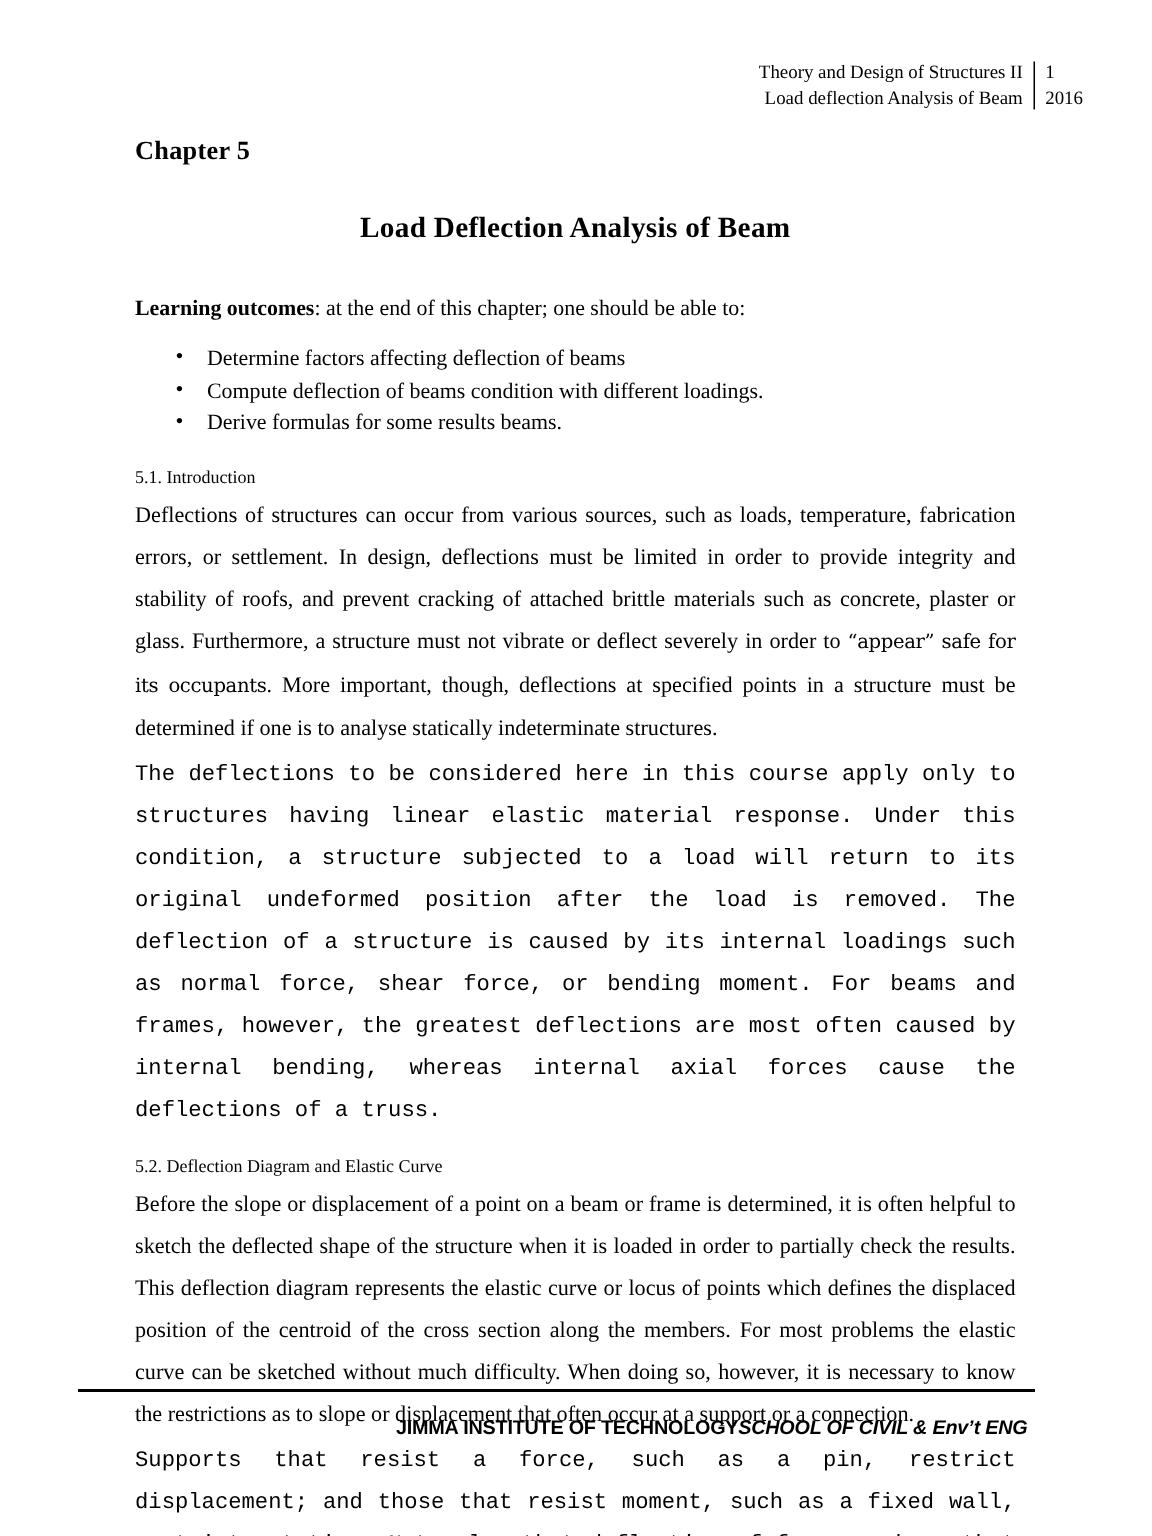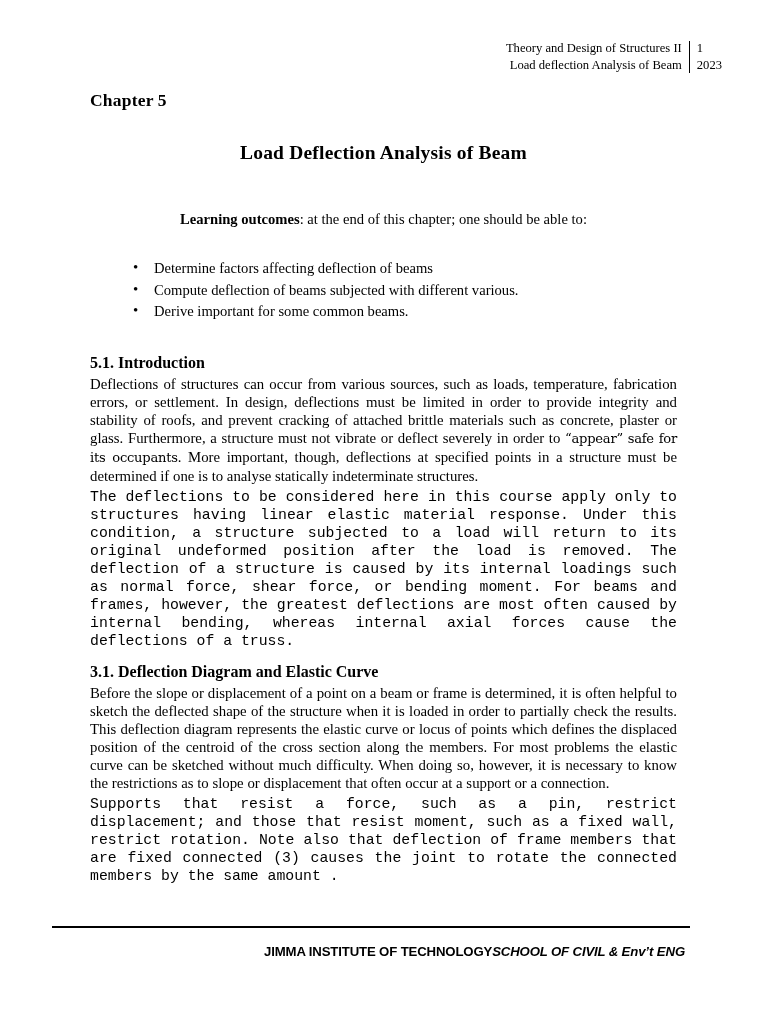--- a/index.html
+++ b/index.html
@@ -77,58 +77,58 @@
     font-weight: bold;
     font-size: 19.5px;
     letter-spacing: 0.2px;
     margin: 0;
     padding-top: 31px;
   }
 
   .lead {
     font-size: 14.6px;
     line-height: 19px;
-    margin: 13px;
+    margin: 0;
     padding-top: 33px;
-    text-align: center;
+    text-align: left;
   }
   .lead b { font-weight: bold; }
 
   ul.outcomes {
-    margin: 16px;
+    margin: 0;
     padding: 0;
     list-style: none;
     padding-top: 13px;
   }
   ul.outcomes li {
     font-size: 14.6px;
     line-height: 21.5px;
     position: relative;
     padding-left: 48px;
   }
   ul.outcomes li::before {
     content: "\2022";
     position: absolute;
     left: 27px;
     top: -1px;
     font-size: 15px;
   }
 
   h2.section {
-    font-size: 16px;
-    font-weight: bold;
+    font-size: 12px;
+    font-weight: normal;
     margin: 0;
     line-height: 20px;
     padding-top: 14px;
   }
   h2.section.tight { padding-top: 12px; }
 
   p.para {
     font-size: 14.8px;
-    line-height: 18px;
+    line-height: 28px;
     margin: 0;
     text-align: justify;
     text-justify: inter-word;
     padding-top: 2px;
   }
   p.para.spaced { padding-top: 3px; font-family: Liberation Mono, monospace; }
 
   
   .alt-face {
     font-family: "DejaVu Serif", "Liberation Serif", serif;
@@ -166,46 +166,46 @@
 <div class="page">
 
   <div class="page-header">
     <div class="header-titles">
       <div>Theory and Design of Structures II</div>
       <div>Load deflection Analysis of Beam</div>
     </div>
     <div class="header-divider"></div>
     <div class="header-meta">
       <div>1</div>
-      <div>2023</div>
+      <div>2016</div>
     </div>
   </div>
 
   <div class="content">
 
     <h1 class="chapter-label">Chapter 5</h1>
     <h1 class="doc-title">Load Deflection Analysis of Beam</h1>
 
     <p class="lead">
       <b>Learning outcomes</b><span>: at the end of this chapter; one should be able to:</span>
     </p>
 
     <ul class="outcomes">
       <li>Determine factors affecting deflection of beams</li>
-      <li>Compute deflection of beams subjected with different various.</li>
-      <li>Derive important for some common beams.</li>
+      <li>Compute deflection of beams condition with different loadings.</li>
+      <li>Derive formulas for some results beams.</li>
     </ul>
 
     <h2 class="section">5.1. Introduction</h2>
 
     <p class="para"><span>Deflections of structures can occur from various sources, such as loads, temperature, fabrication errors, or settlement. In design, deflections must be limited in order to provide integrity and stability of roofs, and prevent cracking of attached brittle materials such as concrete, plaster or glass. Furthermore, a structure must not vibrate or deflect severely in order to </span><span class="alt-face">“appear” safe for its occupants</span><span>. More important, though, deflections at specified points in a structure must be determined if one is to analyse statically indeterminate structures.</span></p>
 
     <p class="para spaced">The deflections to be considered here in this course  apply only to structures having linear elastic material response. Under this condition, a structure subjected to a load will return to its original undeformed position after the load is removed. The deflection of a structure is caused by its internal loadings such as normal force, shear force, or bending moment. For beams and frames, however, the greatest deflections are most often caused by internal bending, whereas internal axial forces cause the deflections of a truss.</p>
 
-    <h2 class="section tight">3.1. Deflection Diagram and Elastic Curve</h2>
+    <h2 class="section tight">5.2. Deflection Diagram and Elastic Curve</h2>
 
     <p class="para">Before the slope or displacement of a point on a beam or frame is determined, it is often helpful to sketch the deflected shape of the structure when it is loaded in order to partially check the results. This deflection diagram represents the elastic curve or locus of points which defines the displaced position of the centroid of the cross section along the members. For most problems the elastic curve can be sketched without much difficulty. When doing so, however, it is necessary to know the restrictions as to slope or displacement that often occur at a support or a connection.</p>
 
     <p class="para spaced">Supports that resist a force, such as a pin, restrict displacement; and those that resist moment, such as a fixed wall, restrict rotation. Note also that deflection of frame members that are fixed connected (3) causes the joint to rotate the connected members by the same amount .</p>
 
   </div>
 
   <div class="page-footer">
     <div class="footer-rule"></div>
     <div class="footer-row">

